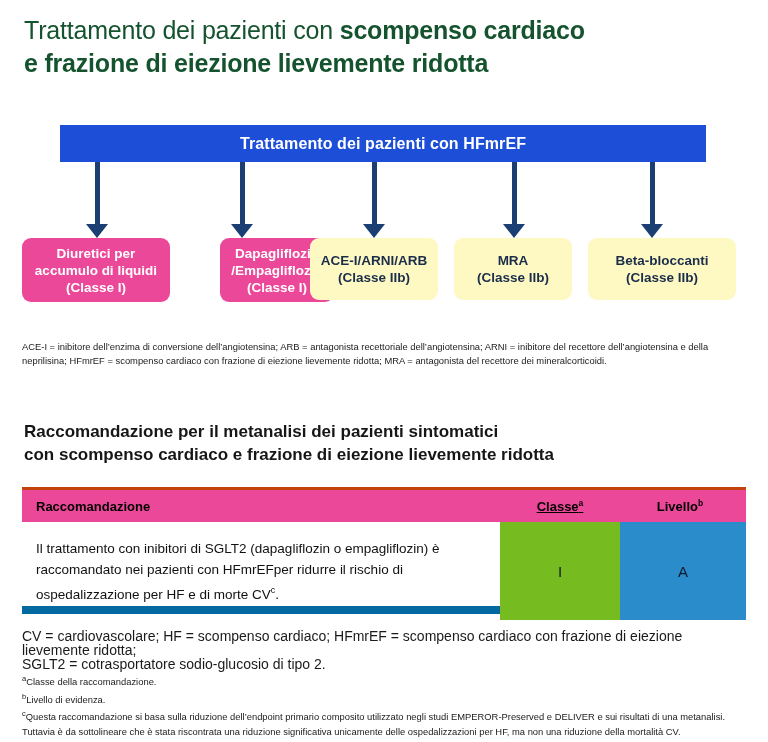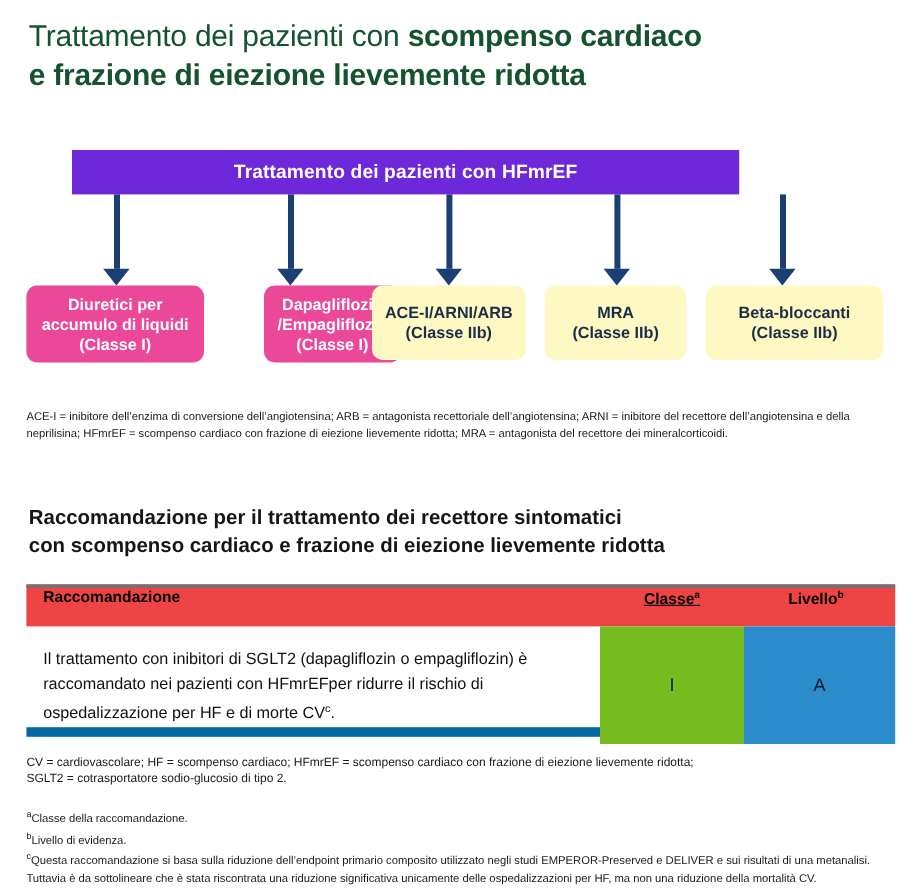--- a/index.html
+++ b/index.html
@@ -35,23 +35,23 @@
     position: absolute;
     left: 0;
     top: 125px;
     width: 768px;
     height: 190px;
   }
   .flow-header {
     position: absolute;
     left: 60px;
     top: 0;
-    width: 556px;
+    width: 646px;
     height: 37px;
-    background: #6d28d9;
+    background: #1d4ed8;
     color: #ffffff;
     font-size: 16px;
     font-weight: 700;
     display: flex;
     align-items: center;
     justify-content: center;
     letter-spacing: 0.1px;
   }
 
   
@@ -120,24 +120,24 @@
   
   .rec-table {
     position: absolute;
     left: 22px;
     top: 487px;
     width: 724px;
   }
   .rec-head {
     position: relative;
     height: 32px;
-    background: #ef4444;
-    border-top: 3px solid #737373;
-    display: flex;
-    align-items: flex-start;
+    background: #ec4899;
+    border-top: 3px solid #c2410c;
+    display: flex;
+    align-items: center;
   }
   .rec-head-rec {
     flex: 0 0 478px;
     padding-left: 14px;
     font-size: 13px;
     font-weight: 700;
     box-sizing: border-box;
   }
   .rec-head-cls {
     flex: 0 0 120px;
@@ -200,21 +200,21 @@
     font-size: 15px;
     color: #0f1a2b;
   }
 
   
   .foot-abbr {
     position: absolute;
     left: 22px;
     top: 629px;
     width: 724px;
-    font-size: 10px;
+    font-size: 14px;
     line-height: 14px;
     color: #1a1a1a;
   }
   .foot-notes {
     position: absolute;
     left: 22px;
     top: 672px;
     width: 724px;
     font-size: 9.4px;
     line-height: 14.5px;
@@ -273,21 +273,21 @@
   <div class="node node-orange" style="left:588px;width:148px;height:62px;">
     <span style="white-space:pre-line;">Beta-bloccanti
 (Classe IIb)</span>
   </div>
 
 </div>
 
 <div class="legend-flow">ACE-I = inibitore dell’enzima di conversione dell’angiotensina; ARB = antagonista recettoriale dell’angiotensina; ARNI = inibitore del recettore dell’angiotensina e della neprilisina; HFmrEF = scompenso cardiaco con frazione di eiezione lievemente ridotta; MRA = antagonista del recettore dei mineralcorticoidi.</div>
 
 <div class="section-title">
-  <span>Raccomandazione per il trattamento dei recettore sintomatici</span><br>
+  <span>Raccomandazione per il metanalisi dei pazienti sintomatici</span><br>
   <span>con scompenso cardiaco e frazione di eiezione lievemente ridotta</span>
 </div>
 
 <div class="rec-table">
 
   <div class="rec-head">
     <div class="rec-head-rec">Raccomandazione</div>
     <div class="rec-head-cls">
       <span>Classe</span><sup>a</sup>
     </div>

